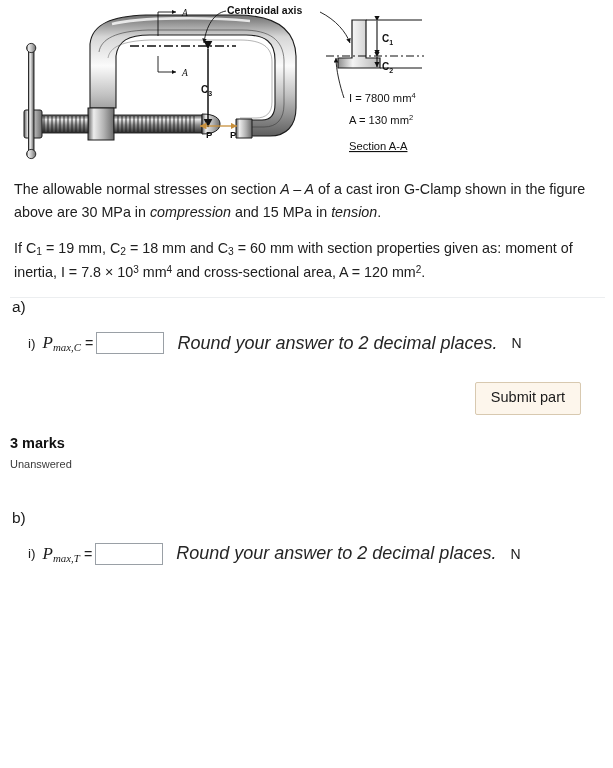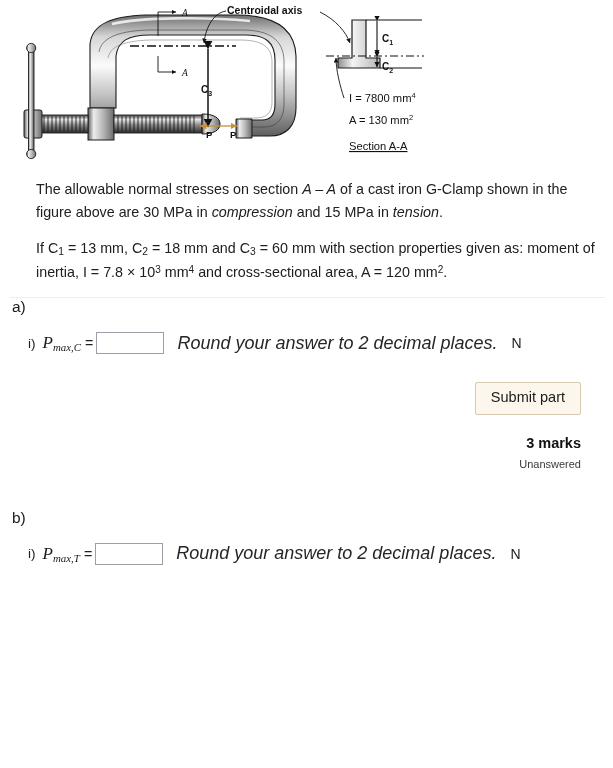--- a/index.html
+++ b/index.html
@@ -22,21 +22,21 @@
     width: 613px;
     height: 178px;
   }
   .figure-svg { display: block; }
 
   
   .prose {
     font-size: 14.3px;
     line-height: 1.62;
     color: #202020;
-    padding: 0 18px 0 36px;
+    padding: 0 18px 0 14px;
   }
   .prose p { margin: 0 0 13px 0; }
   .it { font-style: italic; }
   sub { font-size: 0.72em; vertical-align: -0.22em; }
   sup { font-size: 0.70em; vertical-align: 0.42em; }
 
   
   .divider {
     height: 1px;
     background: #eceef0;
@@ -125,21 +125,20 @@
     border: 1px solid #d8c9b0;
     border-radius: 2px;
     padding: 7px 15px 8px 15px;
     font-family: "Liberation Sans", sans-serif;
     font-size: 14.5px;
     color: #1a1a1a;
     cursor: pointer;
     line-height: 1.1;
   }
   .marks-block {
-    text-align: right;
     padding: 0 14px 0 0;
     margin-top: 18px;
   }
   .marks {
     font-size: 14.5px;
     font-weight: bold;
     color: #111111;
     line-height: 1.5;
   }
   .status {
@@ -339,21 +338,21 @@
       <text x="349" y="102" font-family="Liberation Sans, sans-serif" font-size="11.2" fill="#111">I = 7800 mm<tspan font-size="7.5" dy="-4">4</tspan></text>
       <text x="349" y="124" font-family="Liberation Sans, sans-serif" font-size="11.2" fill="#111">A = 130 mm<tspan font-size="7.5" dy="-4">2</tspan></text>
       <text x="349" y="150" font-family="Liberation Sans, sans-serif" font-size="11.2" fill="#111" text-decoration="underline">Section A-A</text>
     </g>
   </svg>
 </div>
 
 <div class="prose">
   <p><span>The allowable normal stresses on section </span><span class="it">A – A</span><span> of a cast iron G-Clamp shown in the figure above are 30 MPa in </span><span class="it">compression</span><span> and 15 MPa in </span><span class="it">tension</span><span>.</span></p>
 
-  <p><span>If C</span><sub>1</sub><span> = 13 mm, C</span><sub>2</sub><span> = 18 mm and C</span><sub>3</sub><span> = 60 mm with section properties given as: moment of inertia, I = 7.8 × 10</span><sup>3</sup><span> mm</span><sup>4</sup><span> and cross-sectional area, A = 120 mm</span><sup>2</sup><span>.</span></p>
+  <p><span>If C</span><sub>1</sub><span> = 19 mm, C</span><sub>2</sub><span> = 18 mm and C</span><sub>3</sub><span> = 60 mm with section properties given as: moment of inertia, I = 7.8 × 10</span><sup>3</sup><span> mm</span><sup>4</sup><span> and cross-sectional area, A = 120 mm</span><sup>2</sup><span>.</span></p>
 </div>
 
 <div class="divider"></div>
 
 <div class="part">
   <div class="part-letter">a)</div>
   <div class="part-body">
 
     <div class="answer-row">
       <span class="roman-num">i)</span>

